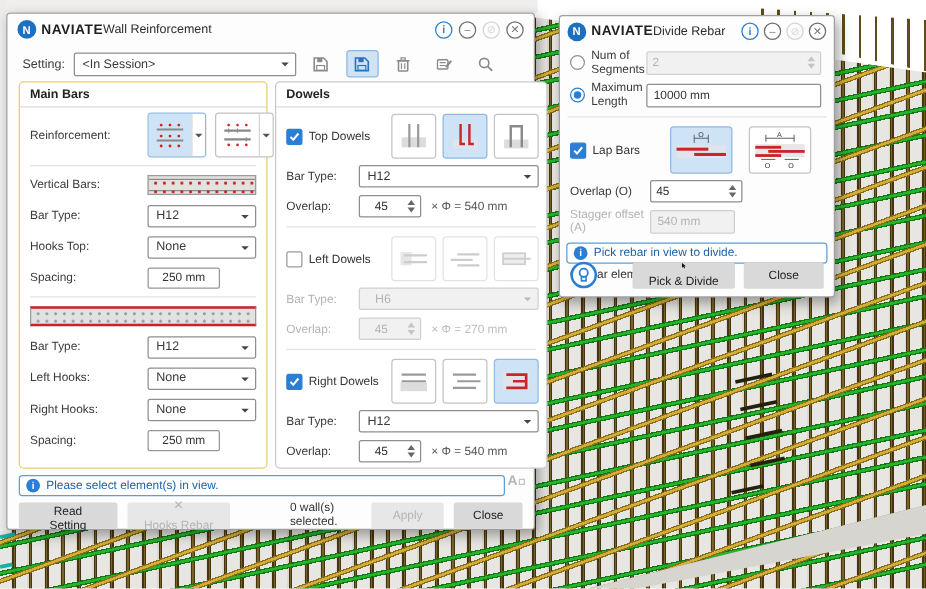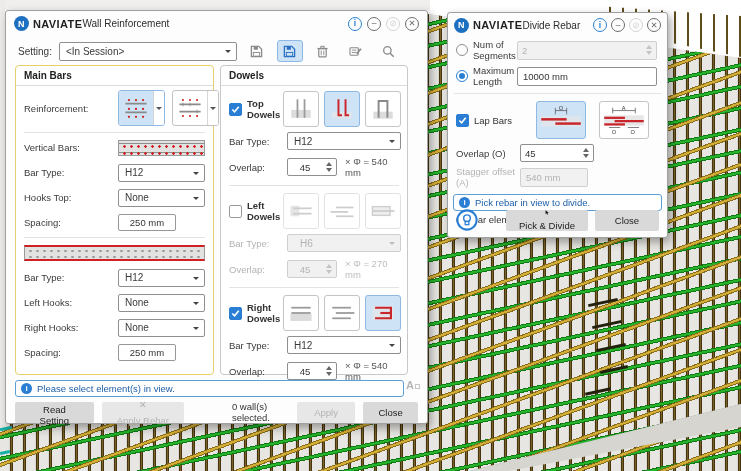--- a/index.html
+++ b/index.html
@@ -58,21 +58,21 @@
   .combo.dis { background:#f1f1f1; border-color:#cfcfcf; color:#b3b3b3;padding-left:12px; }
   .combo.dis .tri { border-top-color:#bdbdbd; }
   #setting-combo { width:178px; }
   .tbtn { width:26px; height:22px; border-radius:3px; background:transparent; border:1px solid transparent;
           display:flex; align-items:center; justify-content:center; cursor:pointer; }
   .tbtn.active { background:#cfe3f7; border-color:#8db8e4; }
 
   
   .group { position:absolute; border:1px solid #c9c9c9; border-radius:4px; background:#fff; }
   #grp-main { left:9px; top:54px; width:199px; height:310px; border-color:#e8cf6d; }
-  #grp-dowels { left:214px; top:54px; width:188px; height:310px; }
+  #grp-dowels { left:214px; top:54px; width:218px; height:310px; }
   .group h3 { font-size:10px; font-weight:bold; color:#222; padding:4px 8px; border-bottom:1px solid #dcdcdc; }
   .frow { display:flex; align-items:center; padding:3px 8px; min-height:25px;gap:28px; }
   .frow > label { width:66px; flex-shrink:0; font-size:9.5px; color:#3a3a3a; }
   .frow .combo { flex:1; height:18px; }
   .sep { border-top:1px solid #e3e3e3; margin:2px 8px; }
   .mini-input { width:58px; height:17px; border:1px solid #979797; border-radius:2px; text-align:center;
                 font:9.5px "Liberation Sans",sans-serif; color:#333; background:#fff; }
   .strip { flex:1; height:16px; border:1px solid #9a9a9a; background-color:#e2e2e0; }
   .strip.v { background-image:
       radial-gradient(circle, #cf2024 1px, transparent 1.5px),
@@ -88,21 +88,21 @@
   .splitbtn { display:flex; height:36px; border:1px solid #c2c2c2; border-radius:3px; overflow:hidden;
               background:#fff; cursor:pointer; }
   .splitbtn .sb-main { width:34px; display:flex; align-items:center; justify-content:center; }
   .splitbtn .sb-arr { width:11px; border-left:1px solid #d5d5d5; display:flex; align-items:center; justify-content:center; background:#fff; }
   .splitbtn .sb-arr .tri { width:0; height:0; border:3px solid transparent; border-top-color:#555; margin-top:3px; }
   .splitbtn.sel { border-color:#8fb9e2; }
   .splitbtn.sel .sb-main { background:#cfe3f7; }
 
   
   .dblock { padding:3px 6px 2px 8px; }
-  .dhead { display:flex; align-items:center; min-height:40px;font-weight:bold; }
+  .dhead { display:flex; align-items:center; min-height:40px; }
   .iconrow { margin-left:auto; display:flex; gap:5px; }
   .ibtn { width:36px; height:36px; border:1px solid #c4c4c4; border-radius:3px; background:#fff;
           display:flex; align-items:center; justify-content:center; cursor:pointer; }
   .ibtn.sel { background:#cfe3f7; border-color:#8fb9e2; }
   .ibtn.dimb { border-color:#e2e2e2; }
   .drow2 { display:flex; align-items:center; padding:3px 0; min-height:24px; }
   .drow2 > label { width:58px; flex-shrink:0; font-size:9.5px; }
   .drow2 .combo { flex:1; height:18px; }
   .spin { display:flex; align-items:stretch; height:18px; border:1px solid #8f8f8f; border-radius:2px; background:#fff; }
   .spin input { border:none; outline:none; width:34px; text-align:center; font:9.5px "Liberation Sans",sans-serif;
@@ -512,21 +512,21 @@
 
     <div class="wfooter">
       <button class="fbtn" style="width:88px;">
         <svg width="10" height="12" viewBox="0 0 12 14">
             <path d="M2 1 L2 12 L5.2 9.4 L7 13.2 L8.9 12.2 L7.2 8.6 L11 8.4 Z" fill="#111"></path>
           </svg>
         <span>Read Setting</span>
       </button>
       <button class="fbtn dis" style="width:92px;margin-left:8px;">
         <span>✕</span>
-        <span>Apply Rebar</span>
+        <span>Hooks Rebar</span>
       </button>
       <span class="statustxt" style="margin-left:48px;">0 wall(s) selected.</span>
       <button class="fbtn dis" style="width:64px;margin-left:auto;">
         <span>Apply</span>
       </button>
       <button class="fbtn" style="width:60px;margin-left:8px;">
         <span>Close</span>
       </button>
     </div>
   </section>

